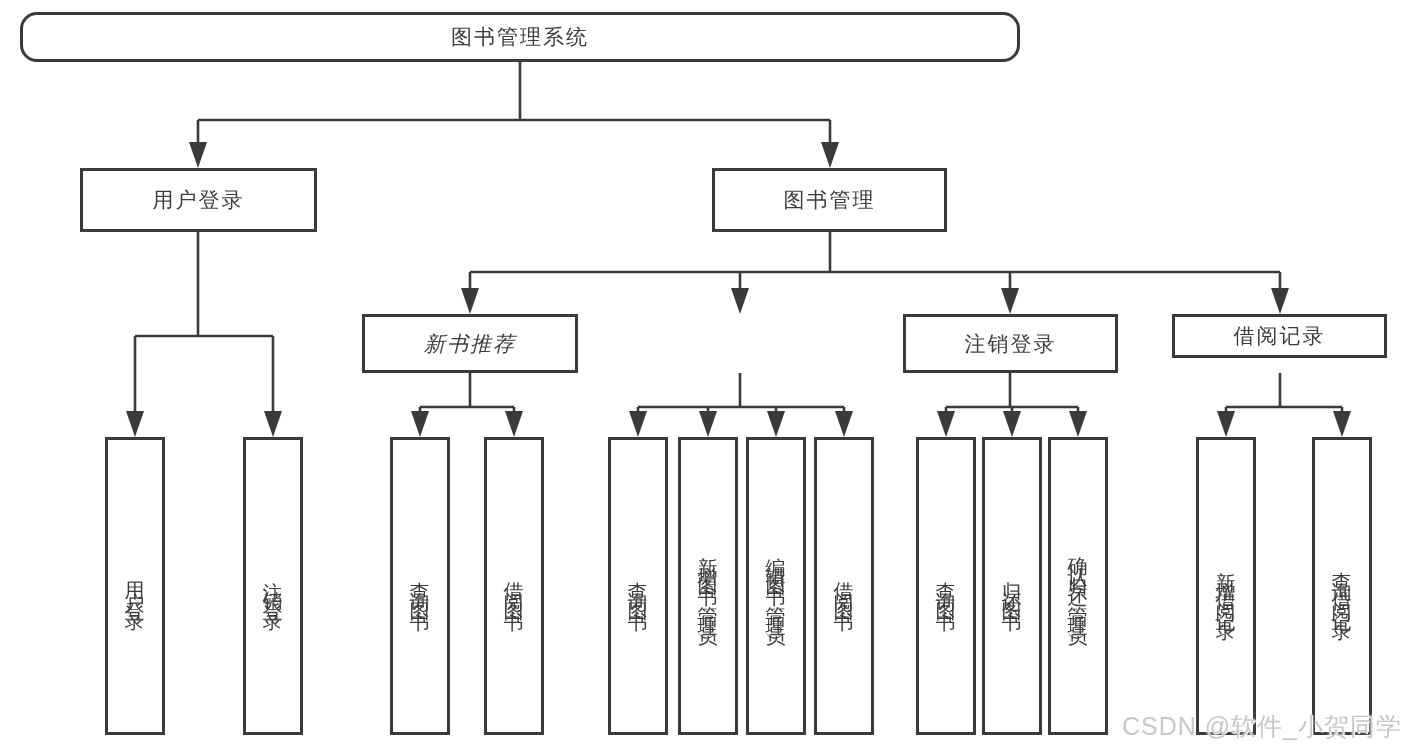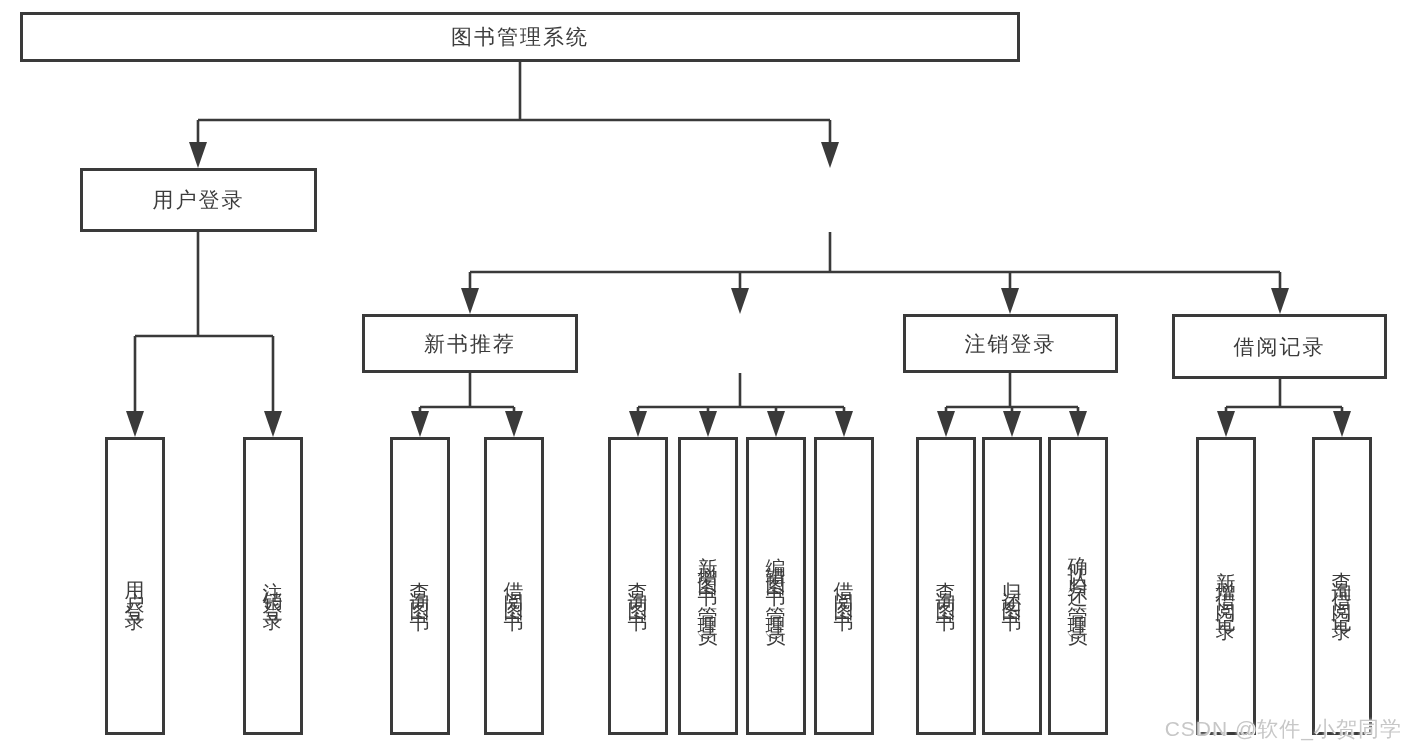--- a/index.html
+++ b/index.html
@@ -35,21 +35,21 @@
     writing-mode: vertical-rl;
     font-size: 20px;
     letter-spacing: 10px;
     line-height: 1;
     white-space: nowrap;
   }
   .watermark {
     position: absolute;
     right: 3px;
     bottom: 4px;
-    font-size: 21px;
+    font-size: 25px;
     color: #c7c7c7;
     text-shadow: 0 0 3px #ffffff, 1px 1px 0 #ffffff;
     letter-spacing: 1px;
     z-index: 5;
     white-space: nowrap;
   }
 </style>
 </head>
 <body>
 
@@ -109,35 +109,38 @@
       <use href="#ah" transform="translate(776,437)"></use>
       <use href="#ah" transform="translate(844,437)"></use>
       <use href="#ah" transform="translate(946,437)"></use>
       <use href="#ah" transform="translate(1012,437)"></use>
       <use href="#ah" transform="translate(1078,437)"></use>
       <use href="#ah" transform="translate(1226,437)"></use>
       <use href="#ah" transform="translate(1342,437)"></use>
     </g>
   </svg>
 
-  <div class="box h" style="left:20px; top:12px; width:1000px; height:50px;">
+  <div class="box h" style="left:20px; top:12px; width:1000px; height:50px;border-radius:17px;">
     <span>图书管理系统</span>
   </div>
 
   <div class="box h" style="left:80px; top:168px; width:237px; height:64px;">
     <span>用户登录</span>
   </div>
+  <div class="box h" style="left:712px; top:168px; width:235px; height:64px;">
+    <span>图书管理</span>
+  </div>
 
-  <div class="box h" style="left:362px; top:314px; width:216px; height:59px;">
+  <div class="box h" style="left:362px; top:314px; width:216px; height:59px;font-style:italic;">
     <span>新书推荐</span>
   </div>
   <div class="box h" style="left:903px; top:314px; width:215px; height:59px;">
     <span>注销登录</span>
   </div>
-  <div class="box h" style="left:1172px; top:314px; width:215px; height:65px;">
+  <div class="box h" style="left:1172px; top:314px; width:215px; height:44px;">
     <span>借阅记录</span>
   </div>
 
   <div class="box v" style="left:105px; top:437px; width:60px; height:298px;">
     <span>用户登录</span>
   </div>
   <div class="box v" style="left:243px; top:437px; width:60px; height:298px;">
     <span>注销登录</span>
   </div>
 

